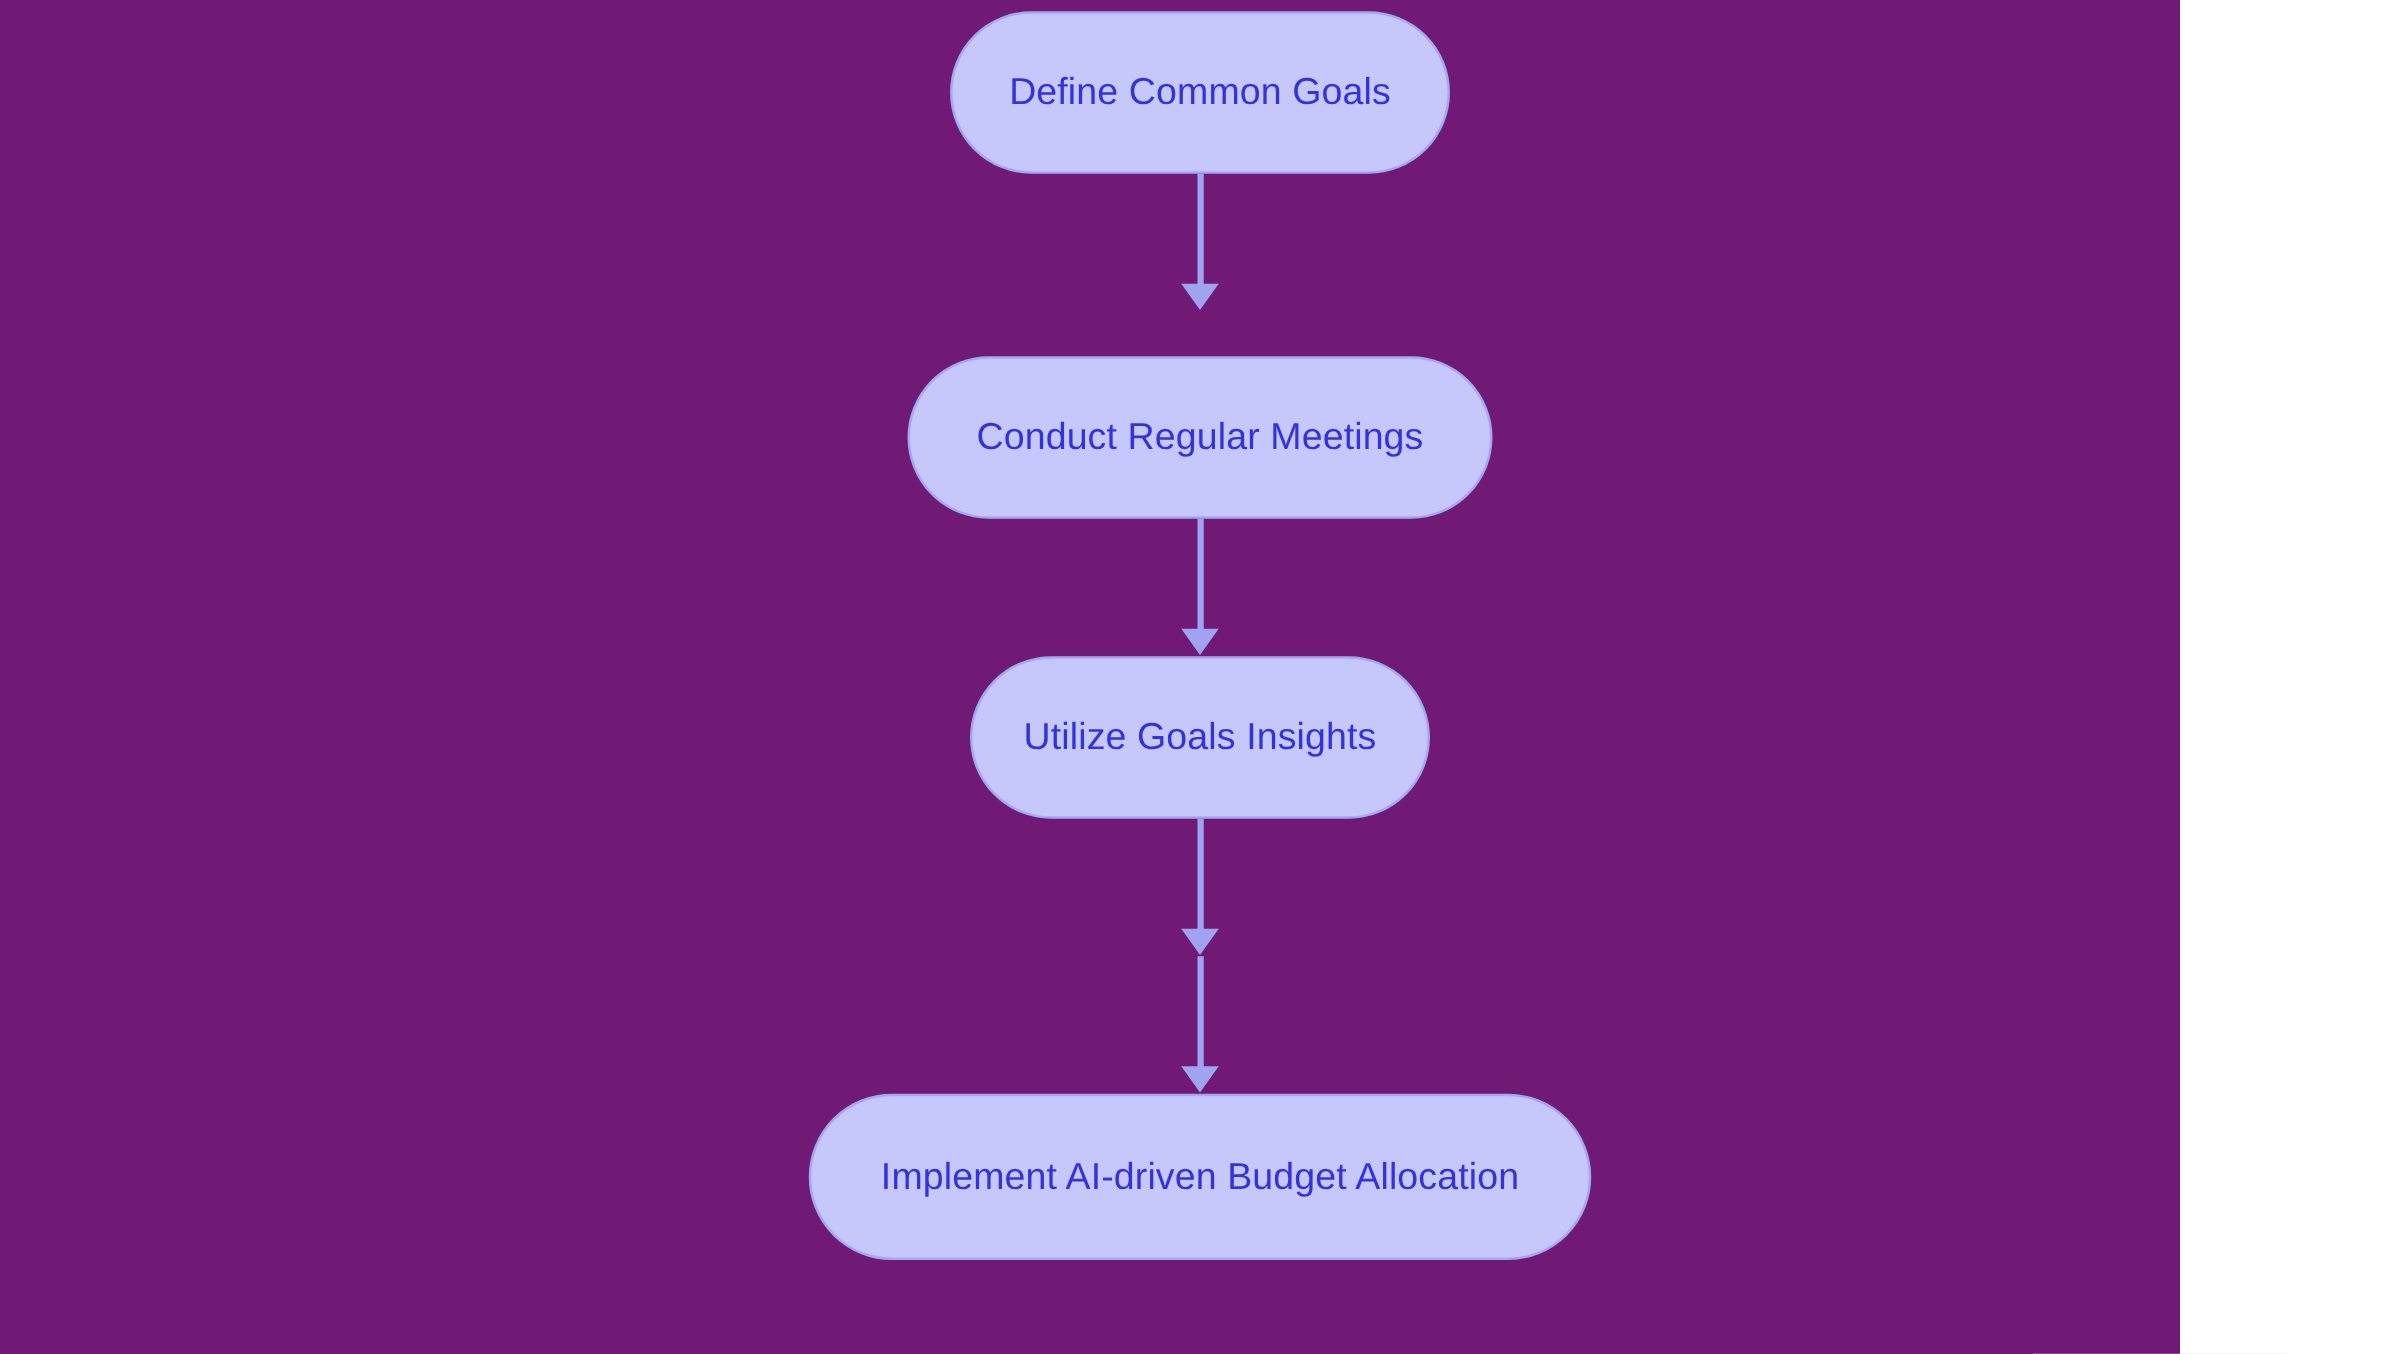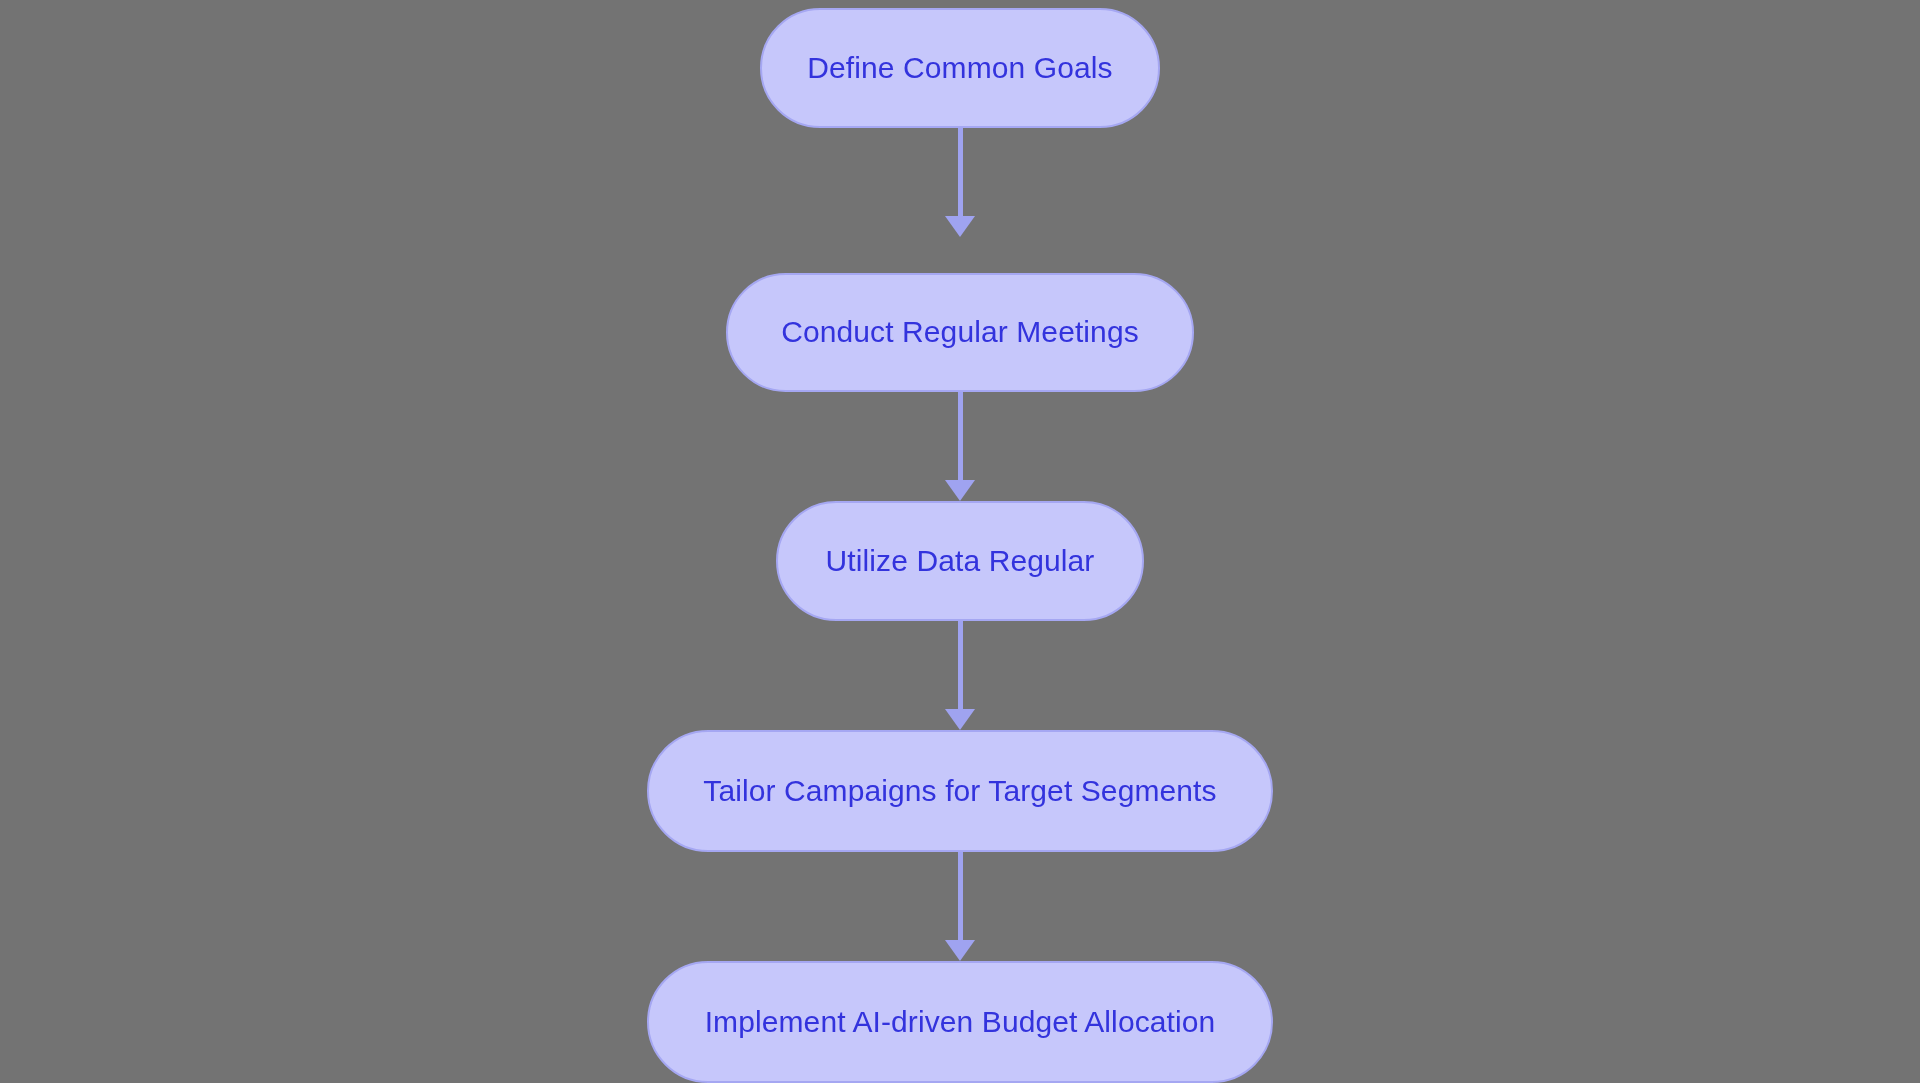--- a/index.html
+++ b/index.html
@@ -9,23 +9,23 @@
   }
   body {
     width: 1920px;
     height: 1083px;
     font-family: "Liberation Sans", sans-serif;
     overflow: hidden;
   }
 
   #flowchart {
     position: relative;
-    width: 1920px;
+    width: 1744px;
     height: 1083px;
-    background: #737373;
+    background: #701a75;
   }
 
   .flow-stack {
     position: absolute;
     left: 0;
     top: 0;
     width: 1920px;
     height: 1083px;
     display: flex;
     flex-direction: column;
@@ -116,31 +116,28 @@
     <div class="node node-1">
       <span class="node-label">Conduct Regular Meetings</span>
     </div>
 
     <div class="connector gap-1">
       <div class="connector-line"></div>
       <div class="connector-head"></div>
     </div>
 
     <div class="node node-2">
-      <span class="node-label">Utilize Data Regular</span>
+      <span class="node-label">Utilize Goals Insights</span>
     </div>
 
     <div class="connector gap-2">
       <div class="connector-line"></div>
       <div class="connector-head"></div>
     </div>
 
-    <div class="node node-3">
-      <span class="node-label">Tailor Campaigns for Target Segments</span>
-    </div>
 
     <div class="connector gap-3">
       <div class="connector-line"></div>
       <div class="connector-head"></div>
     </div>
 
     <div class="node node-4">
       <span class="node-label">Implement AI-driven Budget Allocation</span>
     </div>
 

